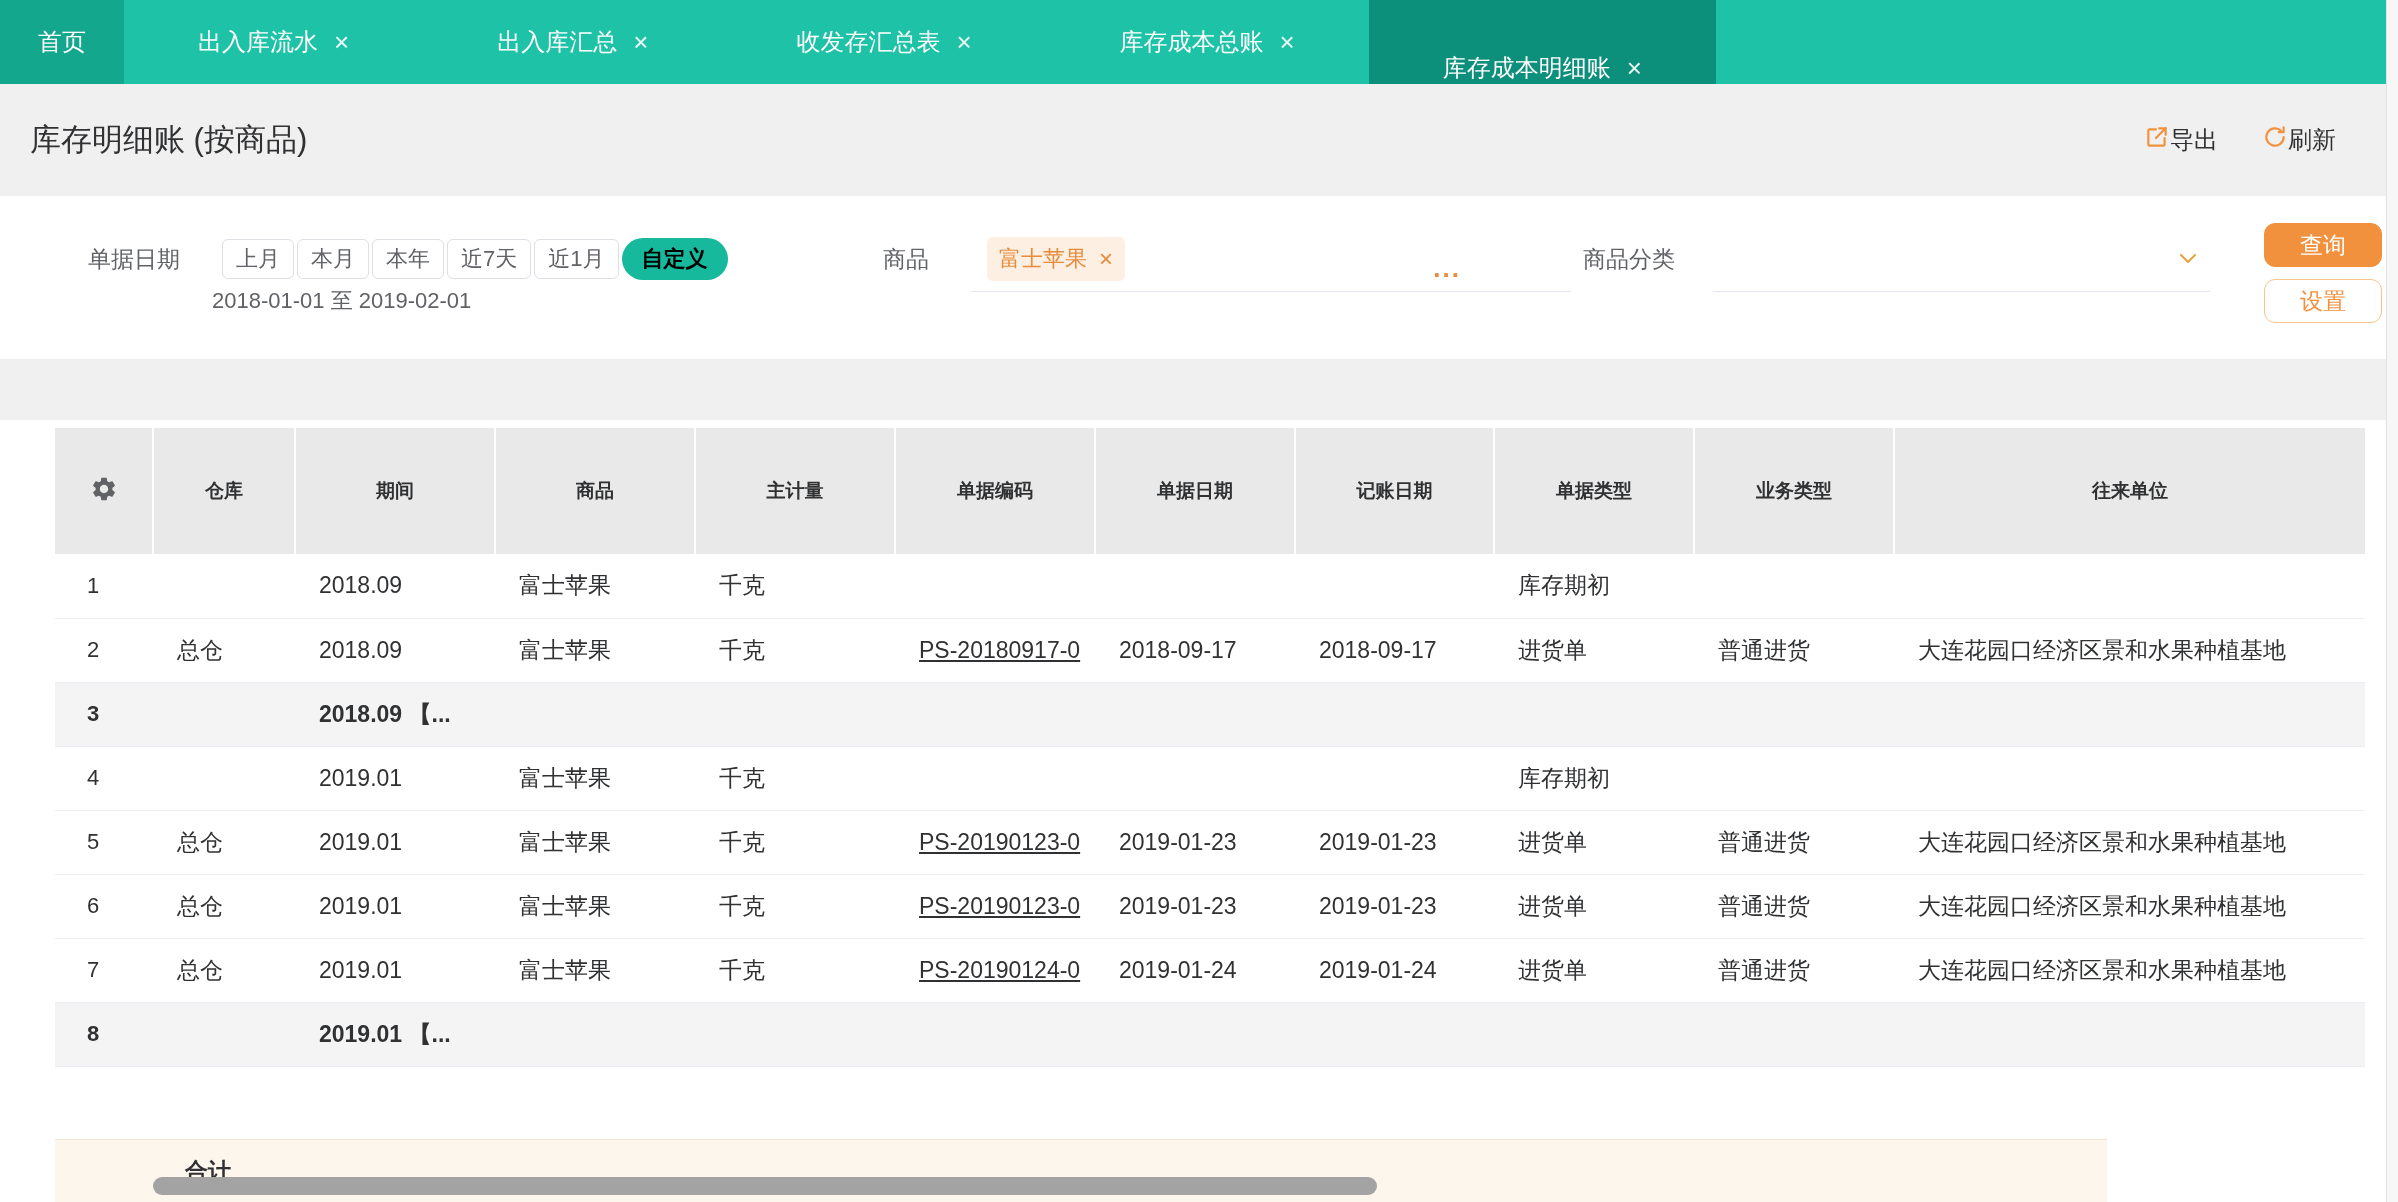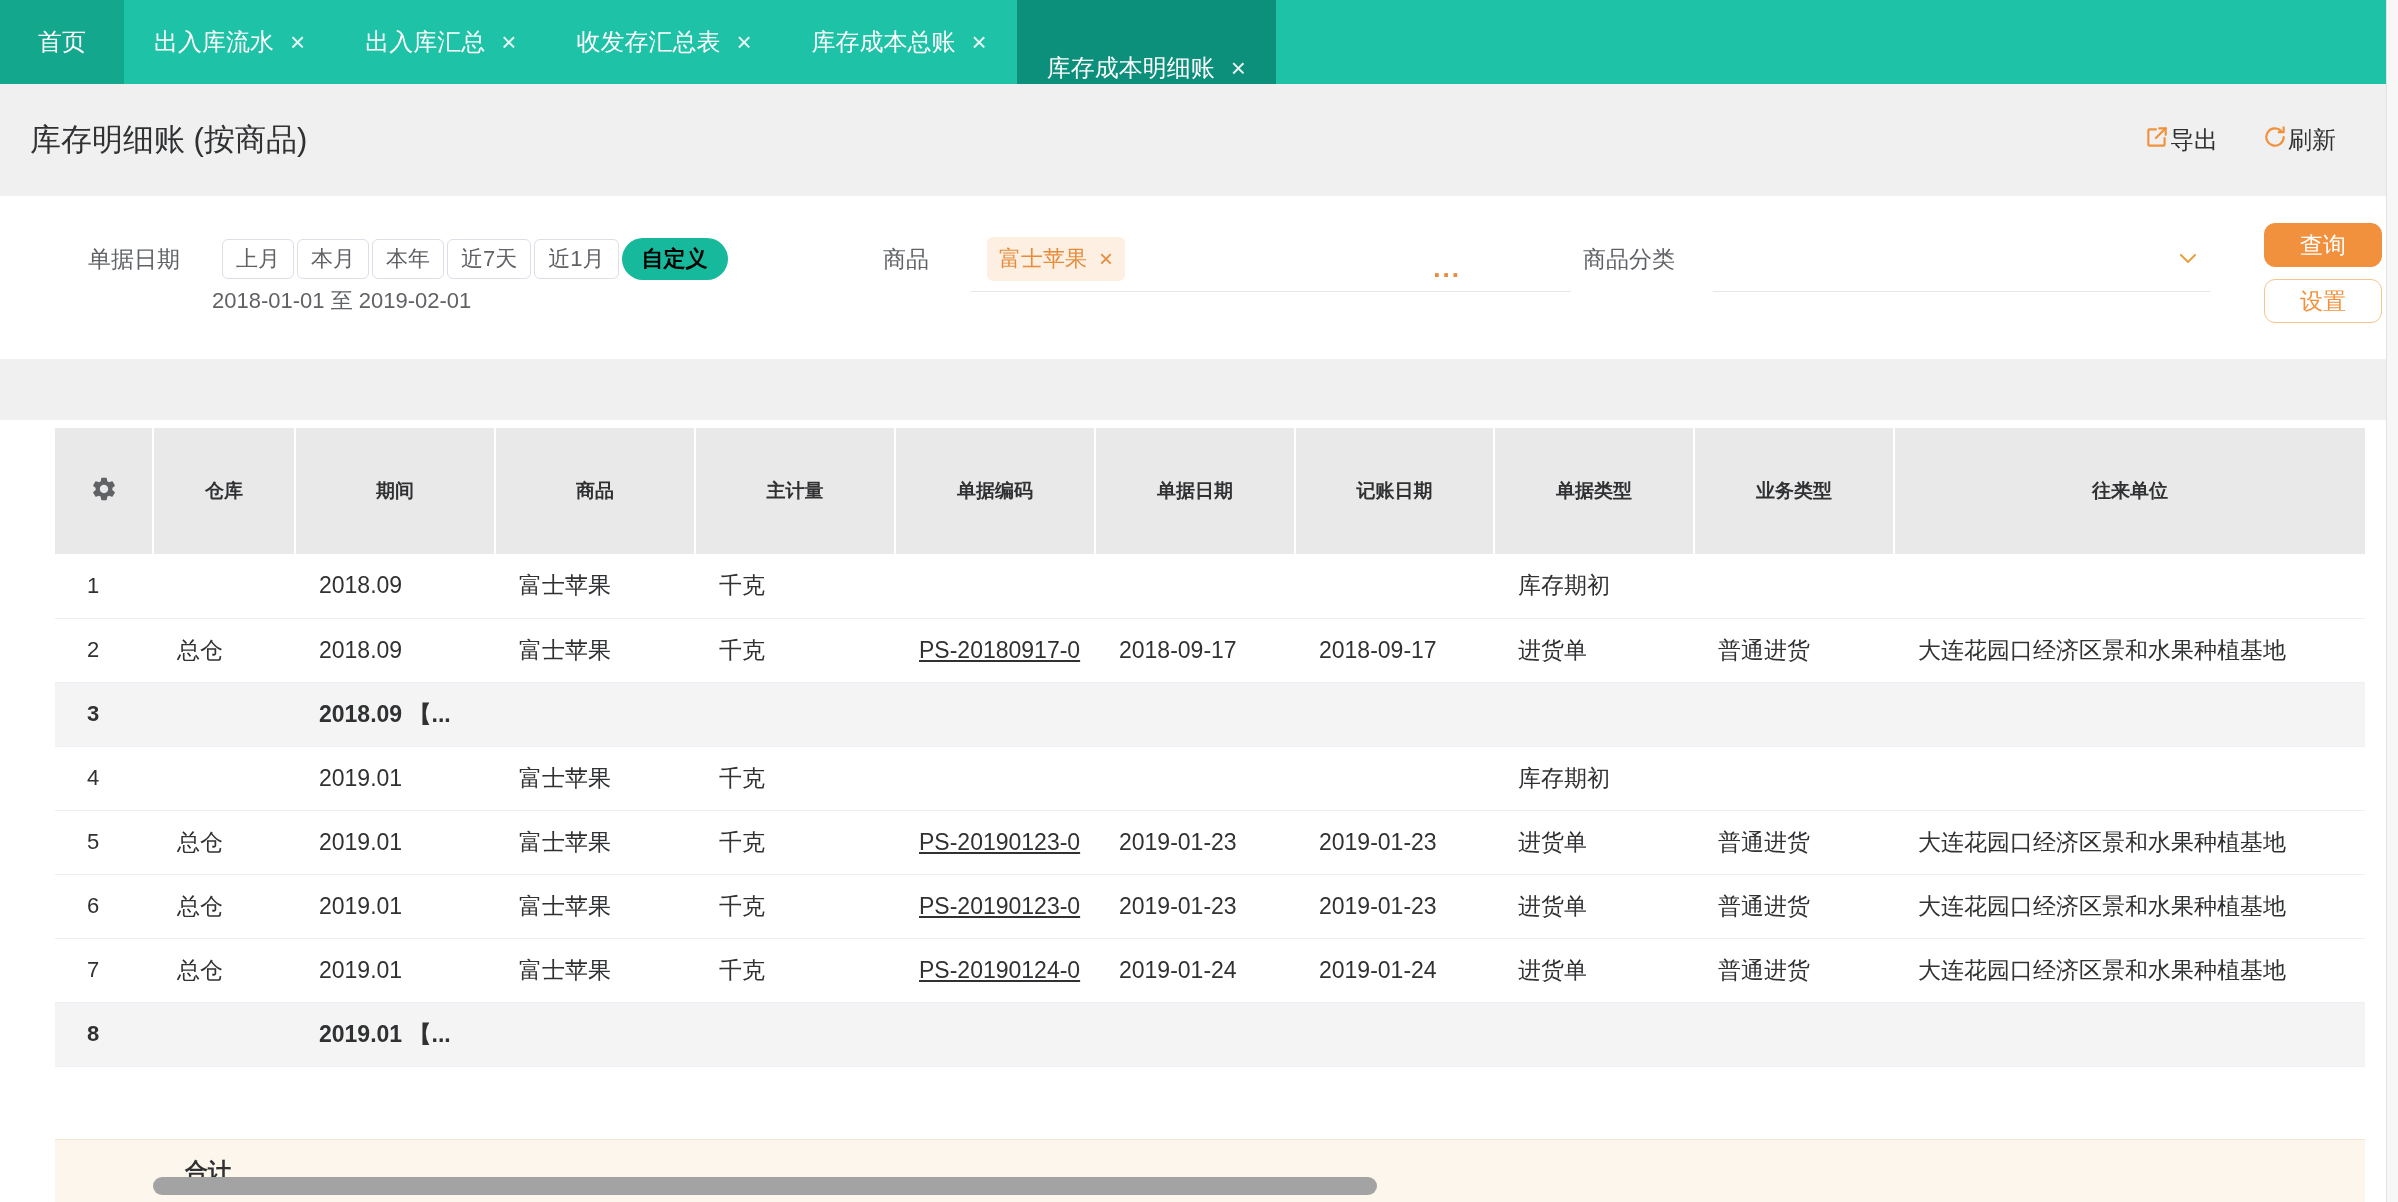--- a/index.html
+++ b/index.html
@@ -11,21 +11,21 @@
   }
 
   
   .topbar {
     width: 2386px; height: 84px;
     background: #1ec2a6;
     display: flex; align-items: stretch;
   }
   .tab {
     display: flex; align-items: center;
-    padding: 0 30px;
+    padding: 0 74px;
     color: #fff; font-size: 24px;
     cursor: pointer; white-space: nowrap;
   }
   .tab-home { background: #13a78e; padding: 0 38px; }
   .tab.active { background: #0c8f7b; align-items: flex-end; }
   .tab-close { margin-left: 16px; font-size: 26px; opacity: .9; }
 
   
   .page-header {
     width: 2386px; height: 112px;
@@ -125,21 +125,21 @@
     border-bottom: 1px solid #ebeef5;
     overflow: hidden; white-space: nowrap;
     background: #fff;
   }
   td.col-num { padding-left: 32px; font-size: 22px; }
   tr.group-row td { background: #f4f4f5; font-weight: bold; }
   td.link { text-decoration: underline; cursor: pointer; }
 
   .total-row {
     position: absolute; left: 55px; top: 719px;
-    width: 2310px; height: 64px;
+    width: 2052px; height: 64px;
     background: #fcf6ec;
     border-top: 1px solid #f1e7d3;
     display: flex; align-items: center;
     font-size: 23px; font-weight: bold; color: #303133;
   }
   .total-label { margin-left: 130px; }
 
   .hscroll-thumb {
     position: absolute; left: 153px; top: 757px;
     width: 1224px; height: 18px;

